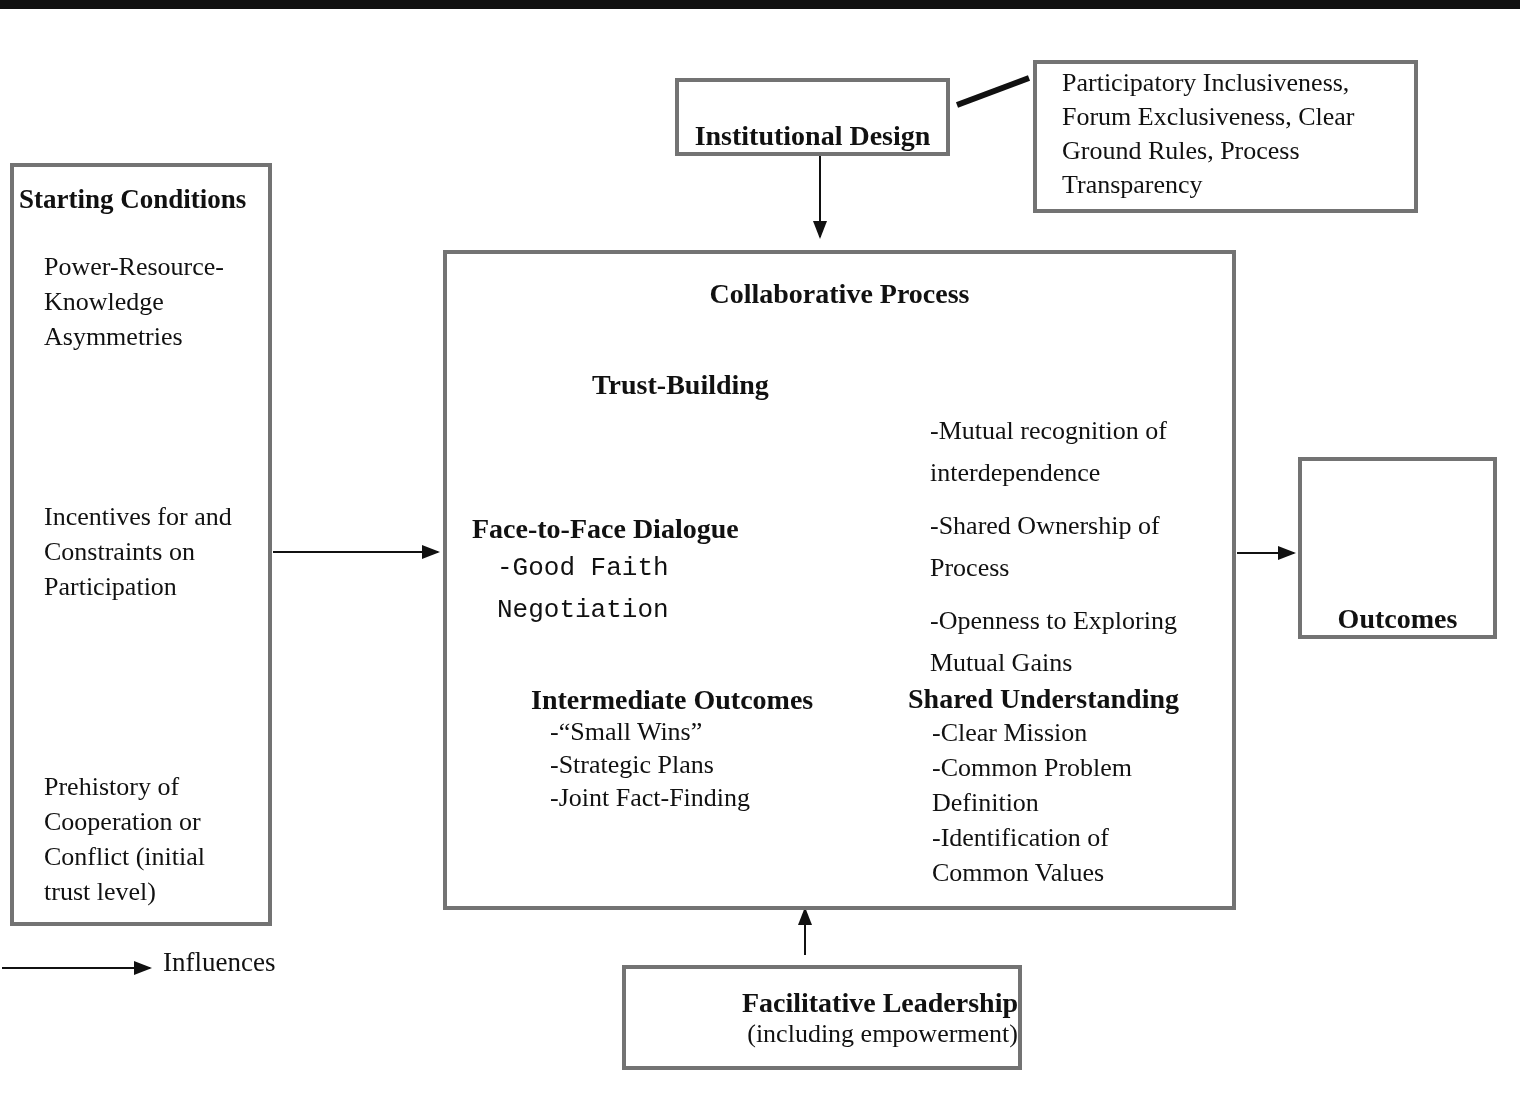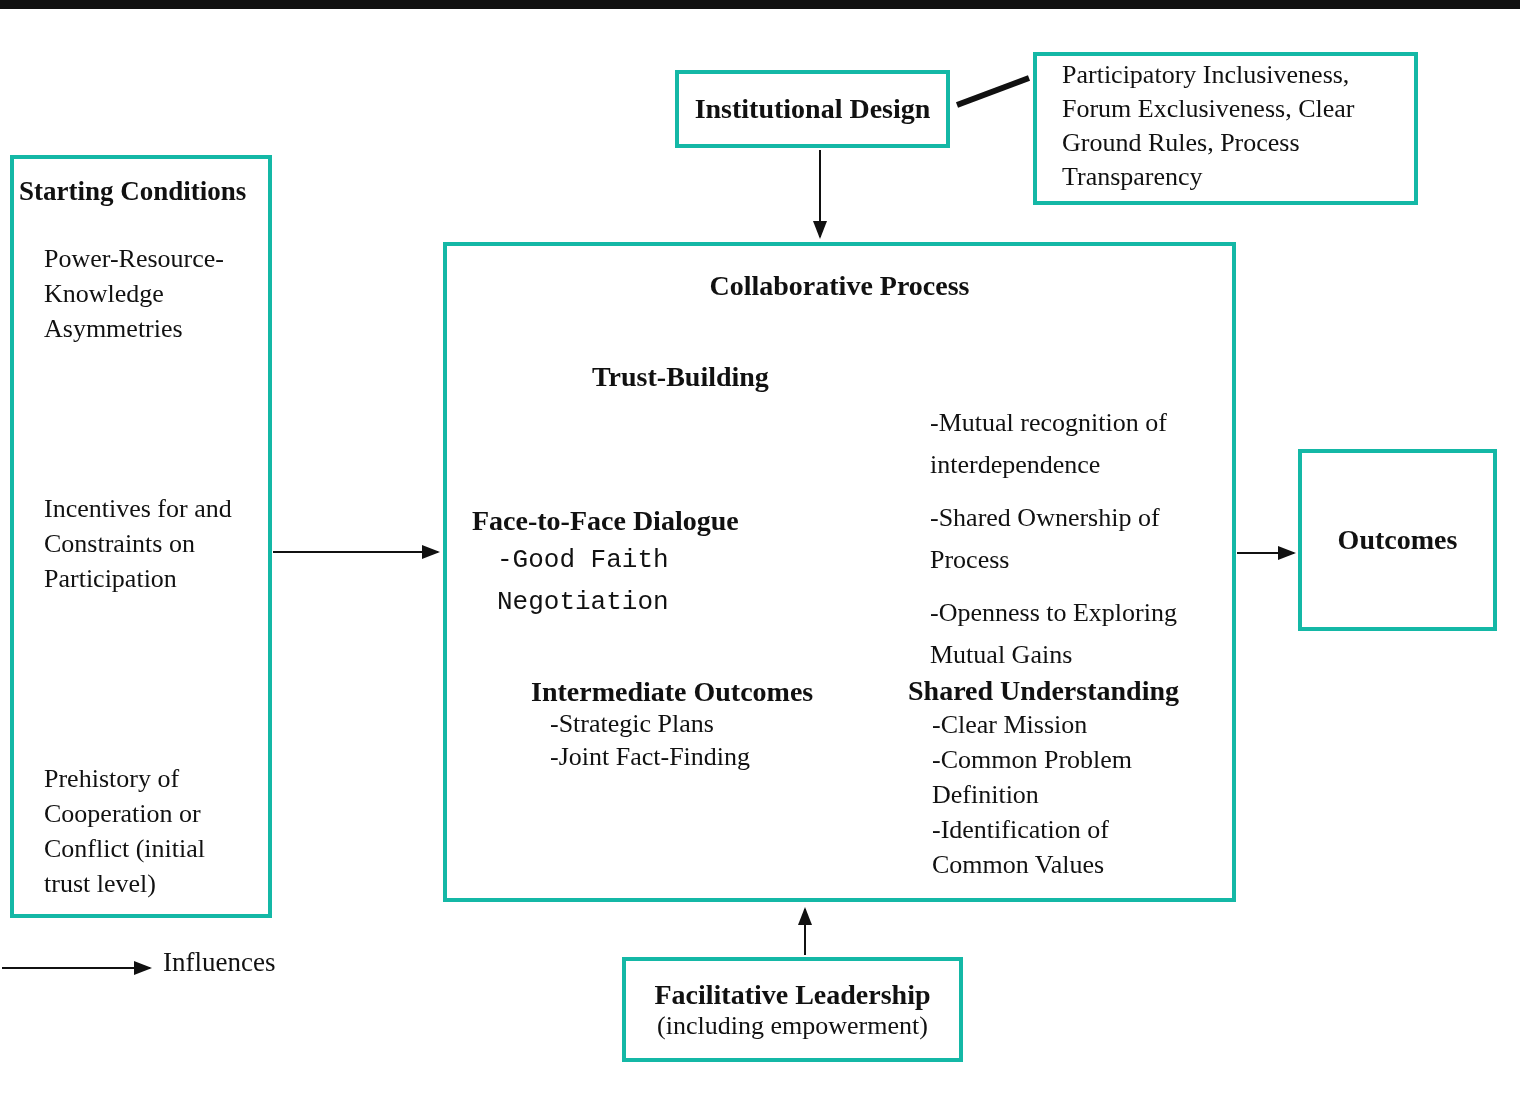--- a/index.html
+++ b/index.html
@@ -2,22 +2,22 @@
 <html><head>
 <meta charset="utf-8">
 <style>
   html,body{margin:0;padding:0;background:#ffffff;}
   .stage{
     position:relative;width:1520px;height:1101px;background:#ffffff;overflow:hidden;
     font-family:"Liberation Serif","DejaVu Serif",serif;color:#111111;
   }
   .topbar{position:absolute;left:0;top:0;width:1520px;height:9px;background:#111111;}
   .wires{position:absolute;left:0;top:0;width:1520px;height:1101px;pointer-events:none;}
-  .box{position:absolute;border:4px solid #14b8a6;background:#ffffff;box-sizing:border-box;}
-  .flexc{display:flex;align-items:center;justify-content:center;text-align:center;}
+  .box{position:absolute;border:4px solid #737373;background:#ffffff;box-sizing:border-box;margin-top:8px;}
+  .flexc{display:flex;align-items:flex-end;justify-content:center;text-align:center;}
   .h{font-size:28px;font-weight:bold;line-height:32px;white-space:nowrap;}
   .body{font-size:26px;line-height:35px;white-space:pre-line;}
   .abs{position:absolute;}
   .bullets{position:absolute;}
   .bullets .b{font-size:26px;line-height:42px;white-space:pre-line;}
   .bullets.gap .b{margin-bottom:11px;}
   .bullets.lh35 .b{line-height:35px;}
   .bullets.lh33 .b{line-height:33px;}
 </style>
 </head>
@@ -87,38 +87,39 @@
 Mutual Gains</div>
     </div>
 
     <div class="abs h" style="left:25px;top:259px;">Face-to-Face Dialogue</div>
     <div class="bullets" style="left:50px;top:293px;width:300px;font-family:Liberation Mono, monospace;">
       <div class="b">-Good Faith Negotiation</div>
     </div>
 
     <div class="abs h" style="left:84px;top:430px;">Intermediate Outcomes</div>
     <div class="bullets lh33" style="left:103px;top:461px;width:280px;">
+      <div class="b">-“Small Wins”</div>
       <div class="b">-Strategic Plans</div>
       <div class="b">-Joint Fact-Finding</div>
     </div>
 
     <div class="abs h" style="left:461px;top:429px;">Shared Understanding</div>
     <div class="bullets lh35" style="left:485px;top:461px;width:280px;">
       <div class="b">-Clear Mission</div>
       <div class="b">-Common Problem
 Definition</div>
       <div class="b">-Identification of
 Common Values</div>
     </div>
   </div>
 
   <div class="box flexc" style="left:1298px;top:449px;width:199px;height:182px;">
     <span class="h">Outcomes</span>
   </div>
 
-  <div class="box flexc" style="left:622px;top:957px;width:341px;height:105px;flex-direction:column;">
+  <div class="box flexc" style="left:622px;top:957px;width:400px;height:105px;flex-direction:column;">
     <span class="h" style="font-size:28px;line-height:31px;">Facilitative Leadership</span>
     <span style="font-size:26px;line-height:31px;white-space:nowrap;">(including empowerment)</span>
   </div>
 
   <div class="abs" style="left:163px;top:944px;font-size:27px;line-height:36px;white-space:nowrap;">Influences</div>
 
 </div>
 
 </body></html>

